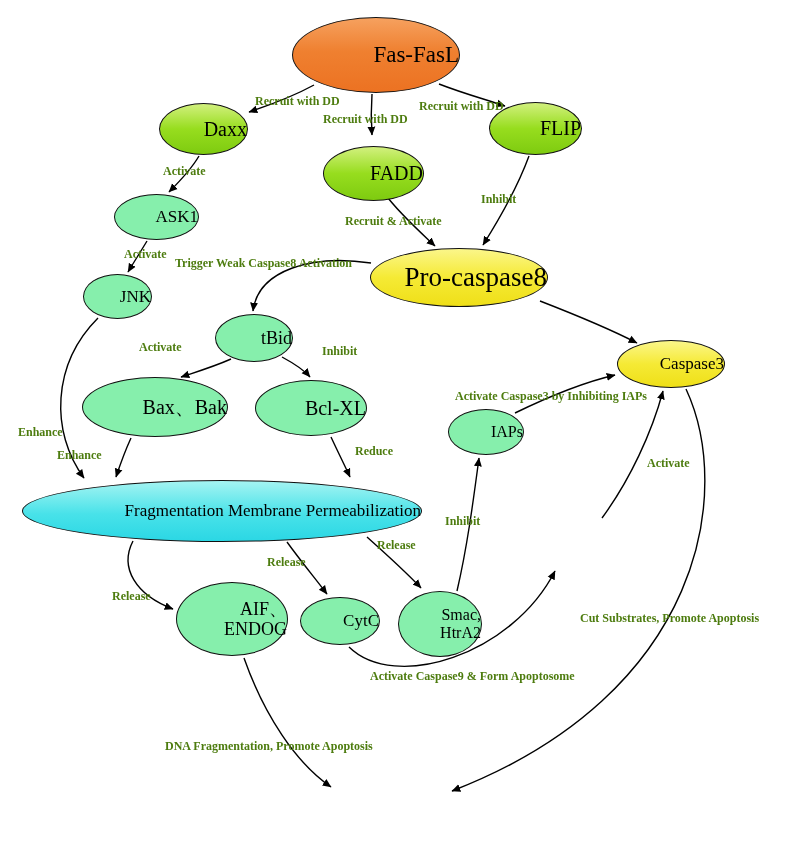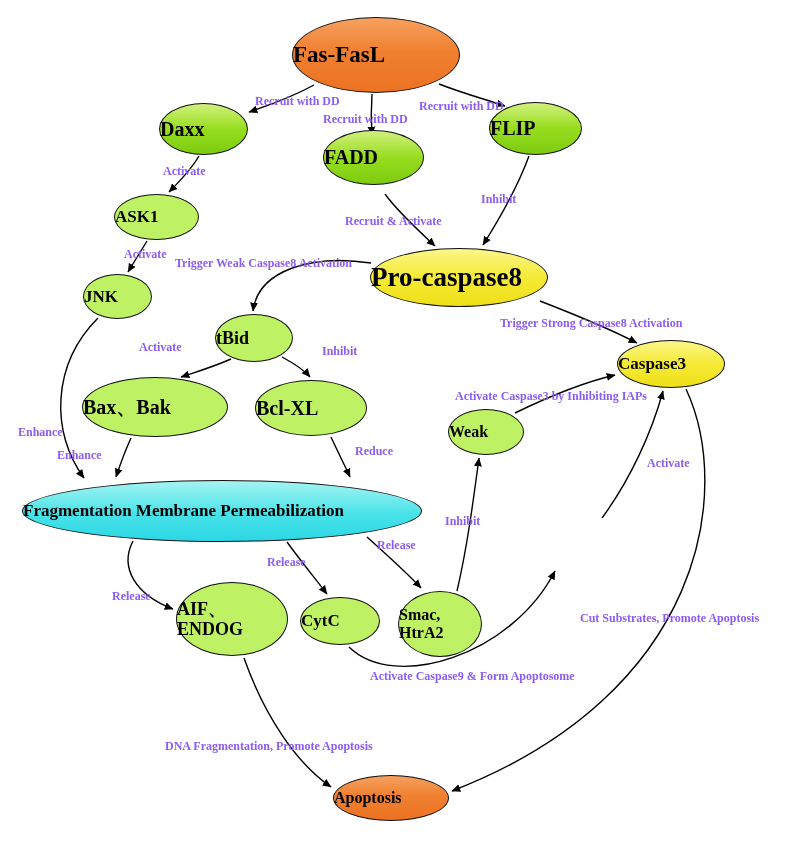--- a/index.html
+++ b/index.html
@@ -16,40 +16,40 @@
     left: 0; top: 0;
     z-index: 1;
     pointer-events: none;
   }
   .node {
     position: absolute;
     border: 1.6px solid #111;
     border-radius: 50%;
     display: flex;
     flex-direction: column;
-    align-items: flex-start;
+    align-items: flex-end;
     justify-content: center;
     text-align: center;
-    font-weight: bold;
+    font-weight: normal;
     color: #000;
     z-index: 2;
     line-height: 1.12;
     box-sizing: border-box;
     white-space: nowrap;
   }
   .orange { background: linear-gradient(180deg, #f6a15f 0%, #ef8030 45%, #ec7222 100%); }
   .green  { background: linear-gradient(180deg, #d2f07e 0%, #97dd1e 50%, #7ecb10 100%); }
   .yellow { background: linear-gradient(180deg, #fbf68a 0%, #f5ea35 50%, #efdf18 100%); }
   .cyan   { background: linear-gradient(180deg, #a5f4f2 0%, #48e2e9 55%, #2bd7e4 100%); }
-  .white  { background: #bef264; }
+  .white  { background: #86efac; }
   .edge-label {
     position: absolute;
     font-weight: bold;
     font-size: 12px;
-    color: #8b5cf6;
+    color: #4d7c0f;
     white-space: nowrap;
     z-index: 3;
   }
 </style>
 </head>
 <body>
 
 <div class="canvas">
 
   <svg class="arrows" width="787" height="841" viewBox="0 0 787 841">
@@ -84,21 +84,21 @@
       <path d="M 244,658 C 264,715 296,763 331,787" marker-end="url(#arrow)"></path>
     </g>
   </svg>
 
   <div class="node orange" style="left:292px;top:17px;width:168px;height:76px;font-size:23px">
     <span>Fas-FasL</span>
   </div>
   <div class="node green" style="left:159px;top:103px;width:89px;height:52px;font-size:20px">
     <span>Daxx</span>
   </div>
-  <div class="node green" style="left:323px;top:130px;width:101px;height:55px;font-size:20px">
+  <div class="node green" style="left:323px;top:146px;width:101px;height:55px;font-size:20px">
     <span>FADD</span>
   </div>
   <div class="node green" style="left:489px;top:102px;width:93px;height:53px;font-size:20px">
     <span>FLIP</span>
   </div>
   <div class="node white" style="left:114px;top:194px;width:85px;height:46px;font-size:17px">
     <span>ASK1</span>
   </div>
   <div class="node white" style="left:83px;top:274px;width:69px;height:45px;font-size:17px">
     <span>JNK</span>
@@ -112,49 +112,45 @@
   <div class="node white" style="left:255px;top:380px;width:112px;height:56px;font-size:20px">
     <span>Bcl-XL</span>
   </div>
   <div class="node white" style="left:82px;top:377px;width:146px;height:60px;font-size:20px">
     <span>Bax、Bak</span>
   </div>
   <div class="node yellow" style="left:617px;top:340px;width:108px;height:48px;font-size:17px">
     <span>Caspase3</span>
   </div>
   <div class="node white" style="left:448px;top:409px;width:76px;height:46px;font-size:16px">
-    <span>Weak</span>
+    <span>IAPs</span>
   </div>
   <div class="node cyan" style="left:22px;top:480px;width:400px;height:62px;font-size:17px">
     <span>Fragmentation Membrane Permeabilization</span>
   </div>
   <div class="node white" style="left:176px;top:582px;width:112px;height:74px;font-size:18px">
     <span>AIF、</span>
     <span>ENDOG</span>
   </div>
   <div class="node white" style="left:300px;top:597px;width:80px;height:48px;font-size:17px">
     <span>CytC</span>
   </div>
   <div class="node white" style="left:398px;top:591px;width:84px;height:66px;font-size:16px">
     <span>Smac,</span>
     <span>HtrA2</span>
   </div>
-  <div class="node orange" style="left:333px;top:775px;width:116px;height:46px;font-size:16px">
-    <span>Apoptosis</span>
-  </div>
 
   <span class="edge-label" style="left:255px;top:94px">Recruit with DD</span>
   <span class="edge-label" style="left:323px;top:112px">Recruit with DD</span>
   <span class="edge-label" style="left:419px;top:99px">Recruit with DD</span>
   <span class="edge-label" style="left:163px;top:164px">Activate</span>
   <span class="edge-label" style="left:481px;top:192px">Inhibit</span>
   <span class="edge-label" style="left:345px;top:214px">Recruit &amp; Activate</span>
   <span class="edge-label" style="left:124px;top:247px">Activate</span>
   <span class="edge-label" style="left:175px;top:256px">Trigger Weak Caspase8 Activation</span>
-  <span class="edge-label" style="left:500px;top:316px">Trigger Strong Caspase8 Activation</span>
   <span class="edge-label" style="left:139px;top:340px">Activate</span>
   <span class="edge-label" style="left:322px;top:344px">Inhibit</span>
   <span class="edge-label" style="left:455px;top:389px">Activate Caspase3 by Inhibiting IAPs</span>
   <span class="edge-label" style="left:18px;top:425px">Enhance</span>
   <span class="edge-label" style="left:57px;top:448px">Enhance</span>
   <span class="edge-label" style="left:355px;top:444px">Reduce</span>
   <span class="edge-label" style="left:445px;top:514px">Inhibit</span>
   <span class="edge-label" style="left:377px;top:538px">Release</span>
   <span class="edge-label" style="left:267px;top:555px">Release</span>
   <span class="edge-label" style="left:112px;top:589px">Release</span>

